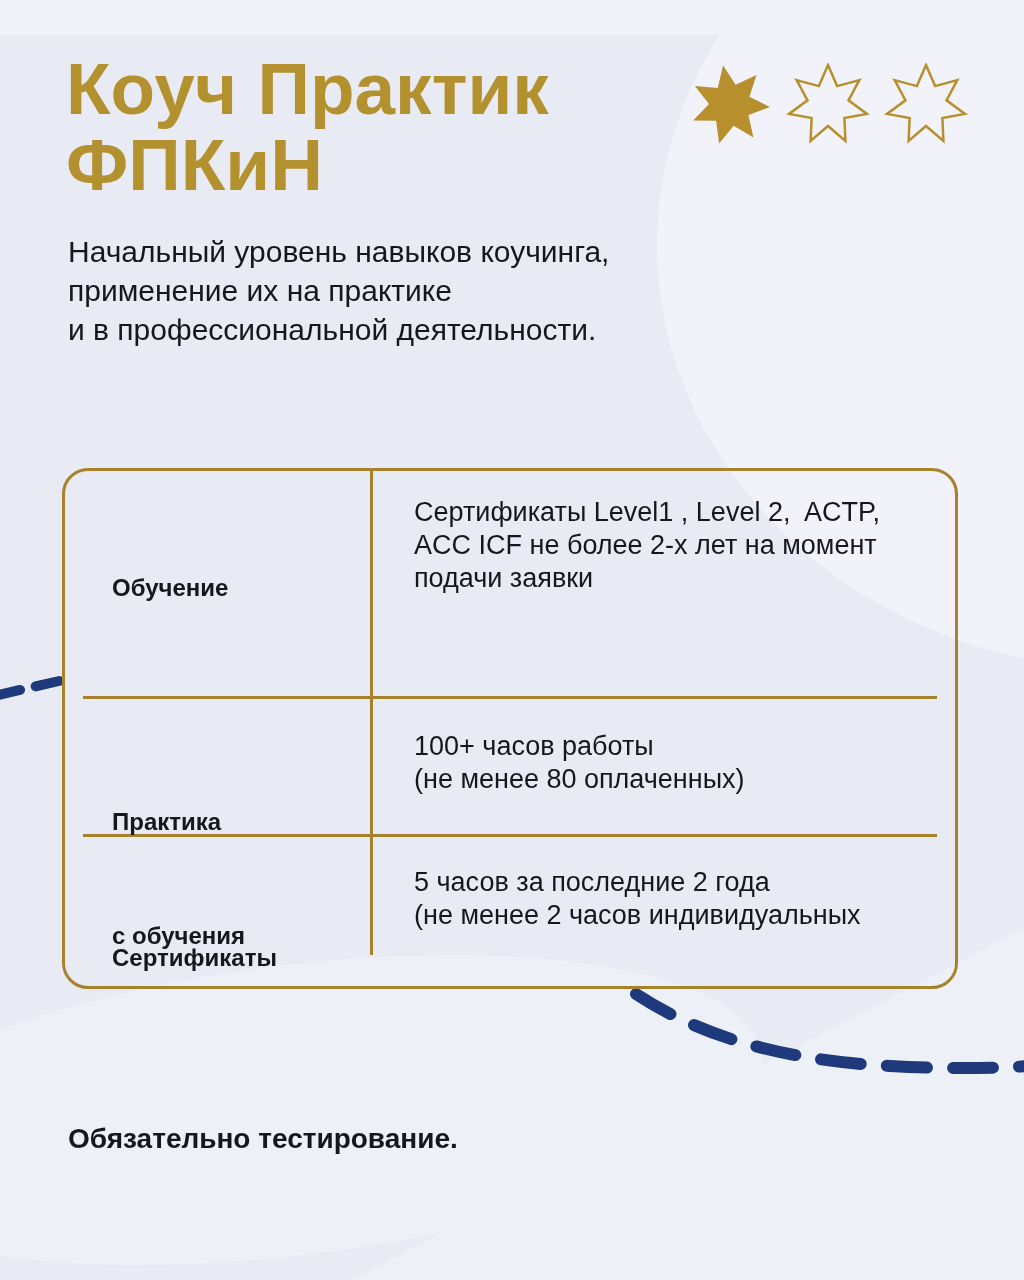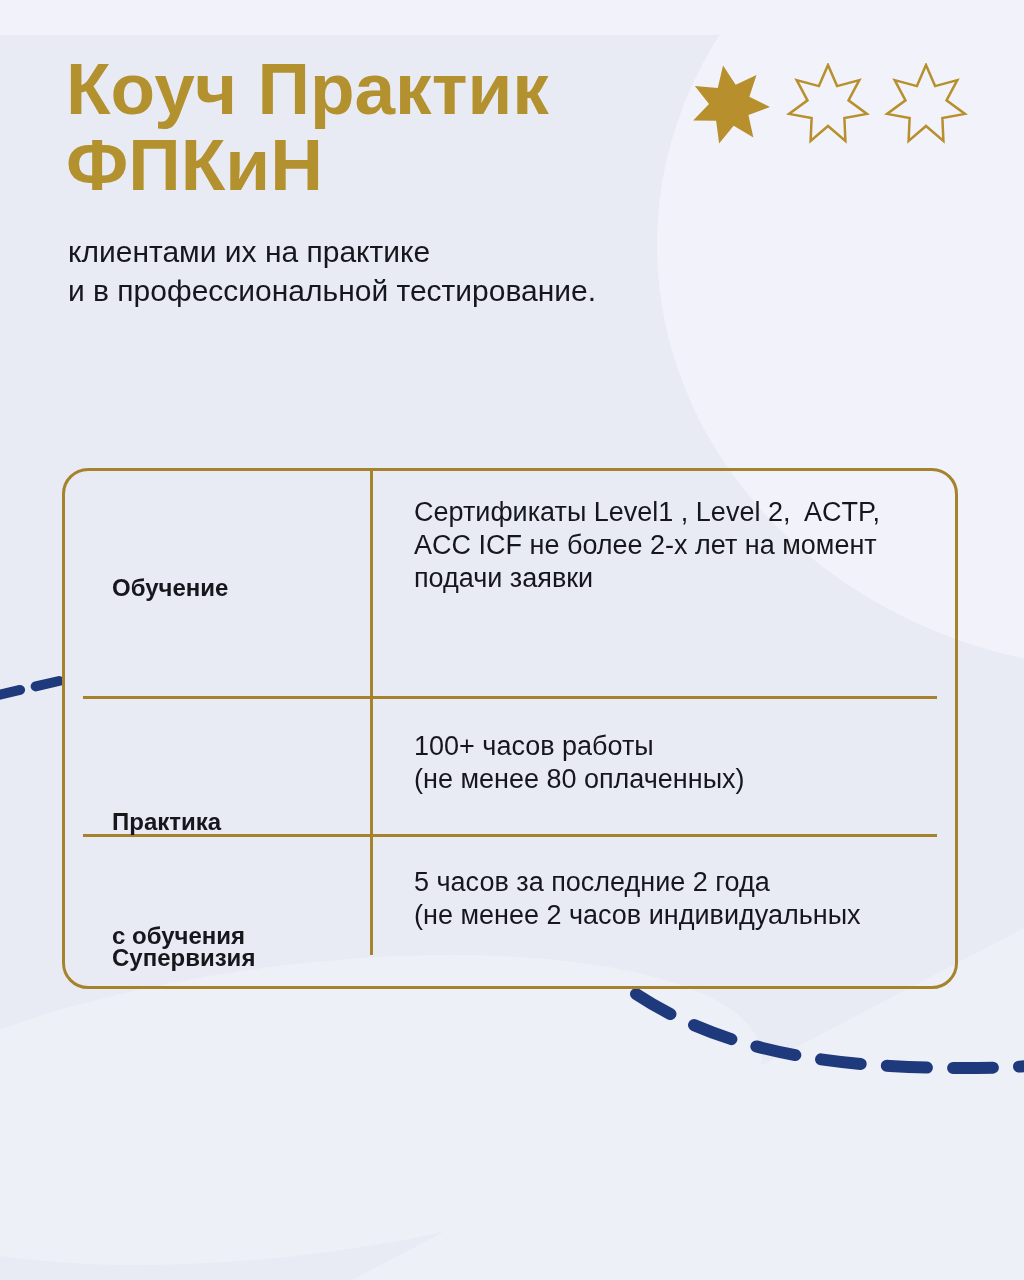--- a/index.html
+++ b/index.html
@@ -94,22 +94,23 @@
       </svg>
       <svg width="84" height="84" viewBox="0 0 84 84">
         <polygon points="42,2 51.1,23.1 73.3,17.1 62.5,37.3 81,50.9 58.4,55.1 59.4,78 42,63 24.6,78 25.6,55.1 3,50.9 21.5,37.3 10.7,17.1 32.9,23.1" fill="none" stroke="#b78f2c" stroke-width="2.5" stroke-linejoin="miter"></polygon>
       </svg>
       <svg width="84" height="84" viewBox="0 0 84 84">
         <polygon points="42,2 51.1,23.1 73.3,17.1 62.5,37.3 81,50.9 58.4,55.1 59.4,78 42,63 24.6,78 25.6,55.1 3,50.9 21.5,37.3 10.7,17.1 32.9,23.1" fill="none" stroke="#b78f2c" stroke-width="2.5" stroke-linejoin="miter"></polygon>
       </svg>
     </div>
 
   <div class="subtitle">
-    <div class="line">клиентами их на практике</div>
-    <div class="line">и в профессиональной тестирование.</div>
+    <div class="line">Начальный уровень навыков коучинга,</div>
+    <div class="line">применение их на практике</div>
+    <div class="line">и в профессиональной деятельности.</div>
   </div>
 
   <div class="req-table">
     <div class="v-divider"></div>
     <div class="h-divider h1"></div>
     <div class="h-divider h2"></div>
 
     <div class="t-row r1">
       <div class="t-label">
         <div class="line">Обучение</div>
@@ -131,29 +132,30 @@
       <div class="t-content">
         <div class="para">
           <div class="line">100+ часов работы</div>
           <div class="line">(не менее 80 оплаченных)</div>
         </div>
       </div>
     </div>
 
     <div class="t-row r3">
       <div class="t-label">
-        <div class="line">Супервизия</div>
+        <div class="line">Сертификаты</div>
       </div>
       <div class="t-content">
         <div class="para">
           <div class="line">5 часов за последние 2 года</div>
         </div>
         <div class="para">
           <div class="line">(не менее 2 часов индивидуальных</div>
         </div>
       </div>
     </div>
   </div>
 
   <div class="footer-note">
+    <div class="line footer-bold">Обязательно тестирование.</div>
   </div>
 
 </div>
 
 </body></html>

